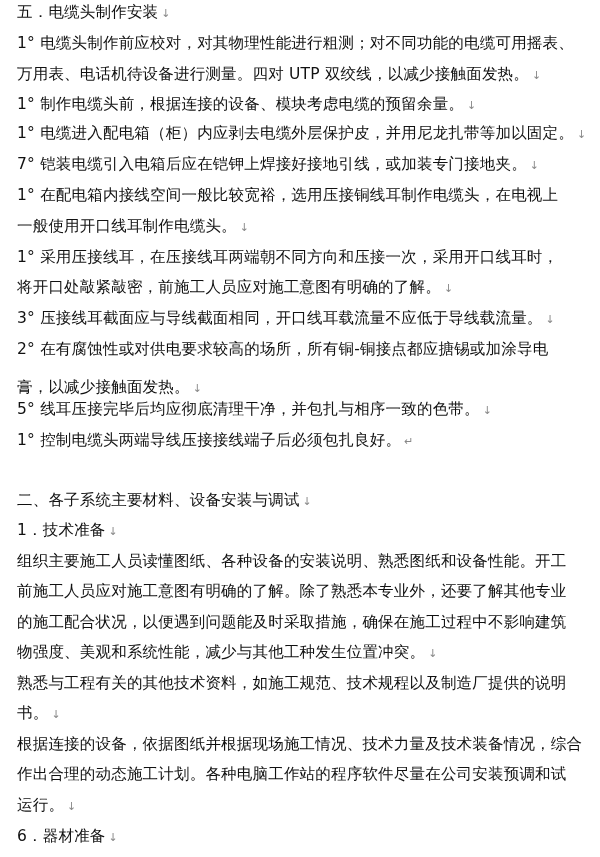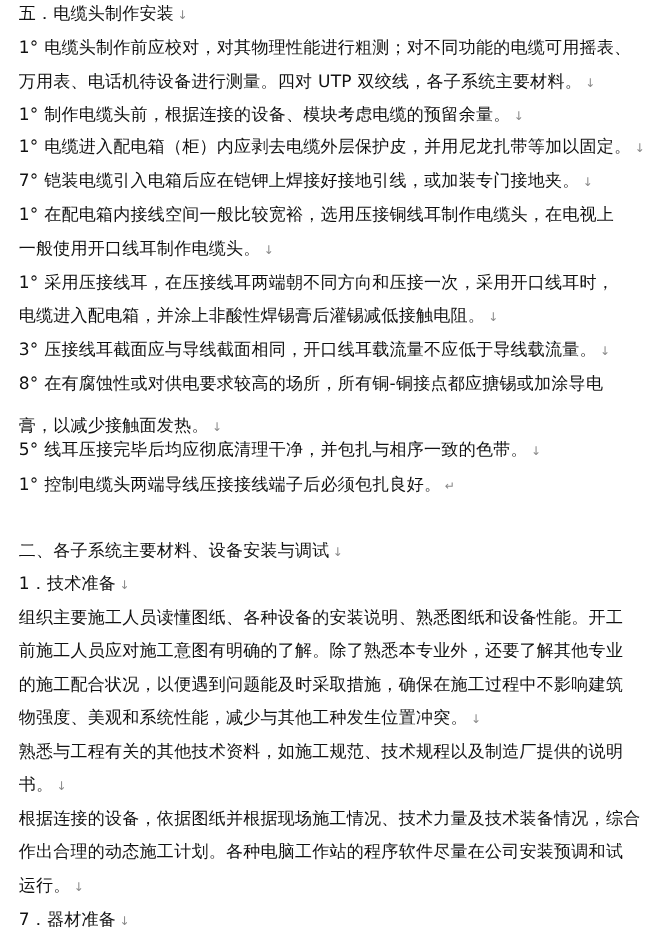--- a/index.html
+++ b/index.html
@@ -13,30 +13,30 @@
 </head>
 <body>
 
 <div class="doc">
 
   <div class="line" style="top:-3px">
     <span>五．电缆头制作安装</span><span class="mark">↓</span>
   </div>
 
   <div class="line" style="top:28px"><span>1°  电缆头制作前应校对，对其物理性能进行粗测；对不同功能的电缆可用摇表、</span><span class="mark"></span></div>
-  <div class="line" style="top:59px"><span>万用表、电话机待设备进行测量。四对 UTP 双绞线，各子系统主要材料。</span><span class="mark">↓</span></div>
+  <div class="line" style="top:59px"><span>万用表、电话机待设备进行测量。四对 UTP 双绞线，以减少接触面发热。</span><span class="mark">↓</span></div>
   <div class="line" style="top:89px"><span>1°  制作电缆头前，根据连接的设备、模块考虑电缆的预留余量。</span><span class="mark">↓</span></div>
   <div class="line" style="top:118px"><span>1°  电缆进入配电箱（柜）内应剥去电缆外层保护皮，并用尼龙扎带等加以固定。</span><span class="mark">↓</span></div>
   <div class="line" style="top:149px"><span>7°  铠装电缆引入电箱后应在铠钾上焊接好接地引线，或加装专门接地夹。</span><span class="mark">↓</span></div>
   <div class="line" style="top:180px"><span>1°  在配电箱内接线空间一般比较宽裕，选用压接铜线耳制作电缆头，在电视上</span><span class="mark"></span></div>
   <div class="line" style="top:211px"><span>一般使用开口线耳制作电缆头。</span><span class="mark">↓</span></div>
   <div class="line" style="top:242px"><span>1°  采用压接线耳，在压接线耳两端朝不同方向和压接一次，采用开口线耳时，</span><span class="mark"></span></div>
-  <div class="line" style="top:272px"><span>电缆进入配电箱，并涂上非酸性焊锡膏后灌锡减低接触电阻。</span><span class="mark">↓</span></div>
+  <div class="line" style="top:272px"><span>将开口处敲紧敲密，前施工人员应对施工意图有明确的了解。</span><span class="mark">↓</span></div>
   <div class="line" style="top:303px"><span>3°  压接线耳截面应与导线截面相同，开口线耳载流量不应低于导线载流量。</span><span class="mark">↓</span></div>
-  <div class="line" style="top:334px"><span>8°  在有腐蚀性或对供电要求较高的场所，所有铜-铜接点都应搪锡或加涂导电</span><span class="mark"></span></div>
+  <div class="line" style="top:334px"><span>2°  在有腐蚀性或对供电要求较高的场所，所有铜-铜接点都应搪锡或加涂导电</span><span class="mark"></span></div>
   <div class="line" style="top:372px"><span>膏，以减少接触面发热。</span><span class="mark">↓</span></div>
   <div class="line" style="top:394px"><span>5°  线耳压接完毕后均应彻底清理干净，并包扎与相序一致的色带。</span><span class="mark">↓</span></div>
   <div class="line" style="top:425px"><span>1°  控制电缆头两端导线压接接线端子后必须包扎良好。</span><span class="mark">↵</span></div>
 
   <div class="line" style="top:485px">
     <span>二、各子系统主要材料、设备安装与调试</span><span class="mark">↓</span>
   </div>
   <div class="line" style="top:515px">
     <span>1．技术准备</span><span class="mark">↓</span>
   </div>
@@ -45,15 +45,15 @@
   <div class="line" style="top:576px"><span>前施工人员应对施工意图有明确的了解。除了熟悉本专业外，还要了解其他专业</span><span class="mark"></span></div>
   <div class="line" style="top:607px"><span>的施工配合状况，以便遇到问题能及时采取措施，确保在施工过程中不影响建筑</span><span class="mark"></span></div>
   <div class="line" style="top:637px"><span>物强度、美观和系统性能，减少与其他工种发生位置冲突。</span><span class="mark">↓</span></div>
   <div class="line" style="top:668px"><span>熟悉与工程有关的其他技术资料，如施工规范、技术规程以及制造厂提供的说明</span><span class="mark"></span></div>
   <div class="line" style="top:698px"><span>书。</span><span class="mark">↓</span></div>
   <div class="line" style="top:729px"><span>根据连接的设备，依据图纸并根据现场施工情况、技术力量及技术装备情况，综合</span><span class="mark"></span></div>
   <div class="line" style="top:759px"><span>作出合理的动态施工计划。各种电脑工作站的程序软件尽量在公司安装预调和试</span><span class="mark"></span></div>
   <div class="line" style="top:790px"><span>运行。</span><span class="mark">↓</span></div>
 
   <div class="line" style="top:821px">
-    <span>7．器材准备</span><span class="mark">↓</span>
+    <span>6．器材准备</span><span class="mark">↓</span>
   </div>
 </div>
 
 </body></html>

